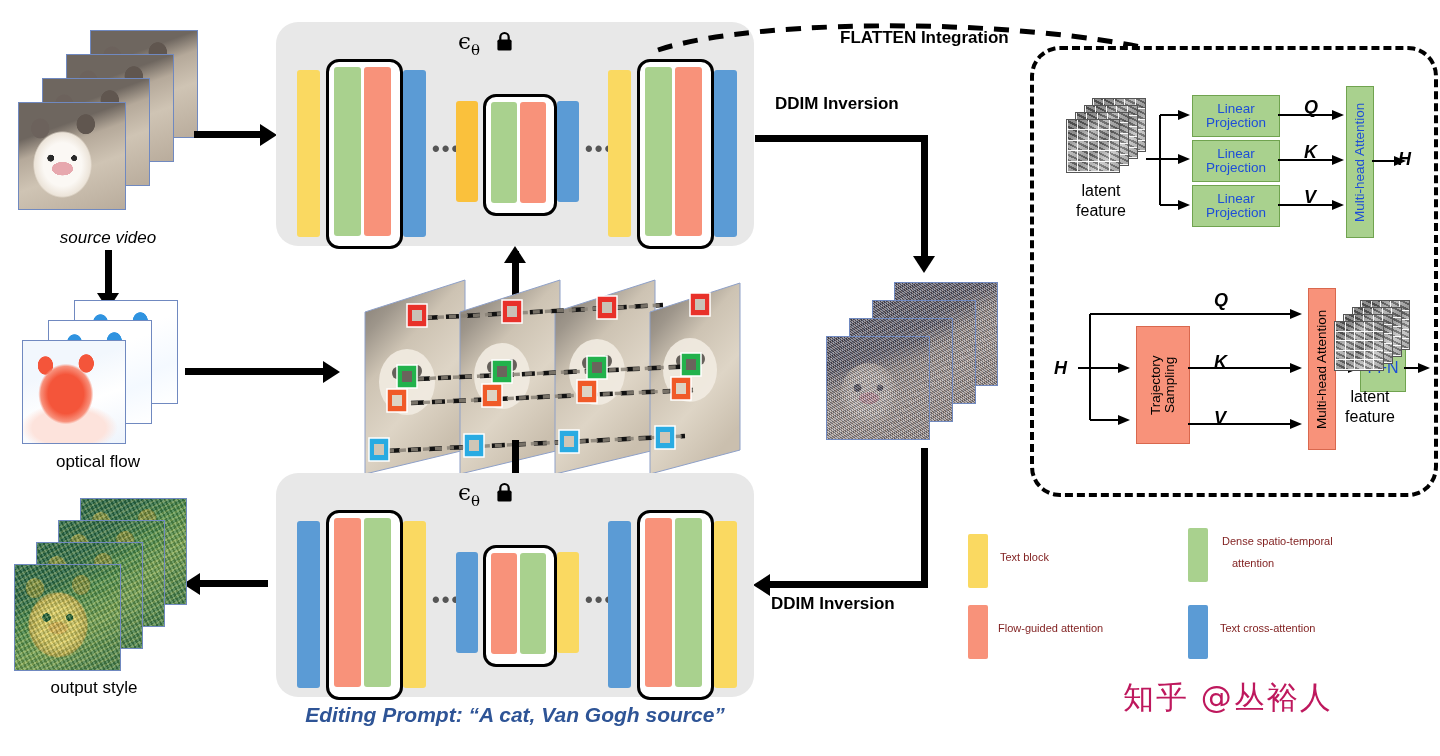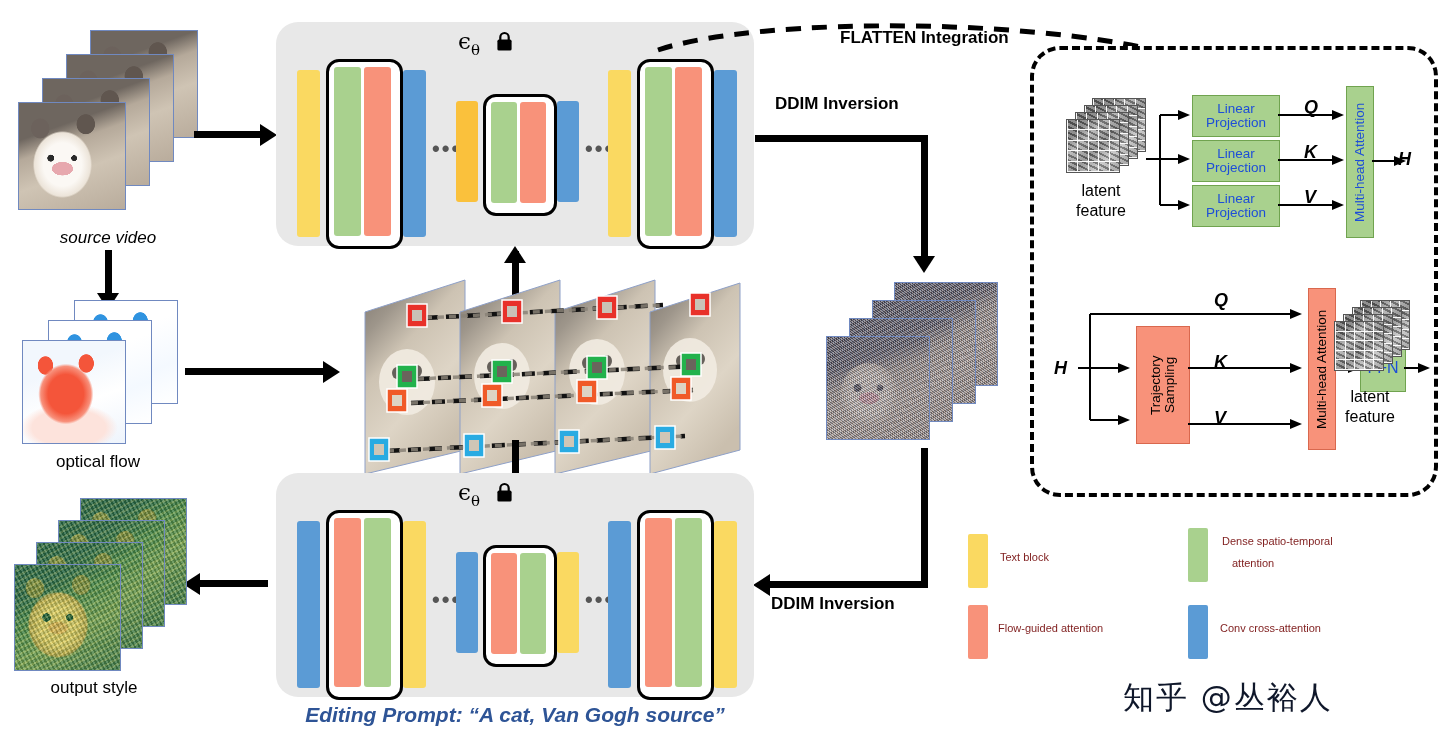--- a/index.html
+++ b/index.html
@@ -99,21 +99,21 @@
   .obox{position:absolute;background:#f8927a;border:1.5px solid #d9684e;
         display:flex;align-items:center;justify-content:center;text-align:center;
         font-size:13.5px;line-height:1.05;color:#000;}
   .vert{writing-mode:vertical-rl;transform:rotate(180deg);}
   .qkv{position:absolute;font-size:18px;font-weight:bold;font-style:italic;color:#000;}
 
   
   .lgc{position:absolute;border-radius:2px;}
   .lgt{position:absolute;font-size:11px;line-height:1.15;color:#7f1d1d;}
 
-  .wm{position:absolute;font-size:31px;color:#0f172a;letter-spacing:2px;
+  .wm{position:absolute;font-size:31px;color:#be185d;letter-spacing:2px;
       font-family:"DejaVu Sans",sans-serif;}
   .eps{position:absolute;font-size:23px;color:#000;
        font-family:"DejaVu Serif",serif;}
 </style>
 </head>
 <body>
 
 <div class="stack" style="left:18px;top:30px;width:180px;height:190px;">
   <div class="frm cat-src" style="left:72px;top:0;width:106px;height:106px;"></div>
   <div class="frm cat-src" style="left:48px;top:24px;width:106px;height:106px;"></div>
@@ -449,15 +449,15 @@
 <div class="lgt" style="left:1000px;top:551px;">Text block</div>
 
 <div class="lgc" style="left:1188px;top:528px;width:20px;height:54px;background:#A9D18E;"></div>
 <div class="lgt" style="left:1222px;top:535px;">Dense spatio-temporal</div>
 <div class="lgt" style="left:1232px;top:557px;">attention</div>
 
 <div class="lgc" style="left:968px;top:605px;width:20px;height:54px;background:#F8927A;"></div>
 <div class="lgt" style="left:998px;top:622px;">Flow-guided attention</div>
 
 <div class="lgc" style="left:1188px;top:605px;width:20px;height:54px;background:#5B9BD5;"></div>
-<div class="lgt" style="left:1220px;top:622px;">Conv cross-attention</div>
+<div class="lgt" style="left:1220px;top:622px;">Text cross-attention</div>
 
 <div class="wm" style="left:1123px;top:677px;">知乎 @丛裕人</div>
 
 </body></html>

